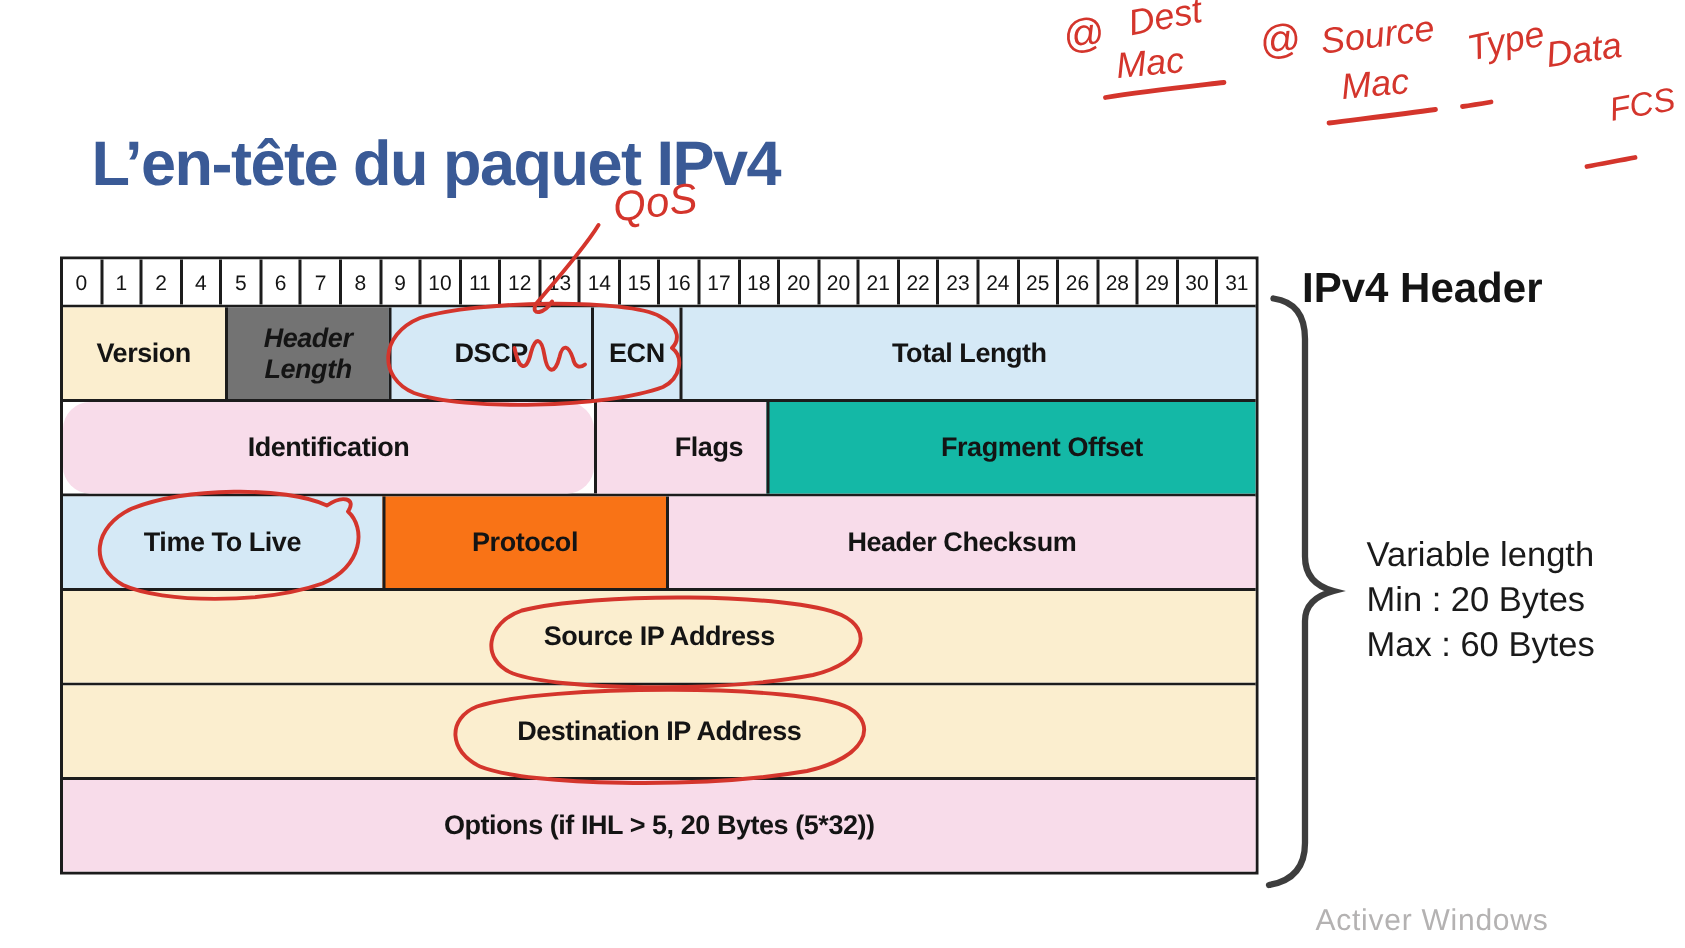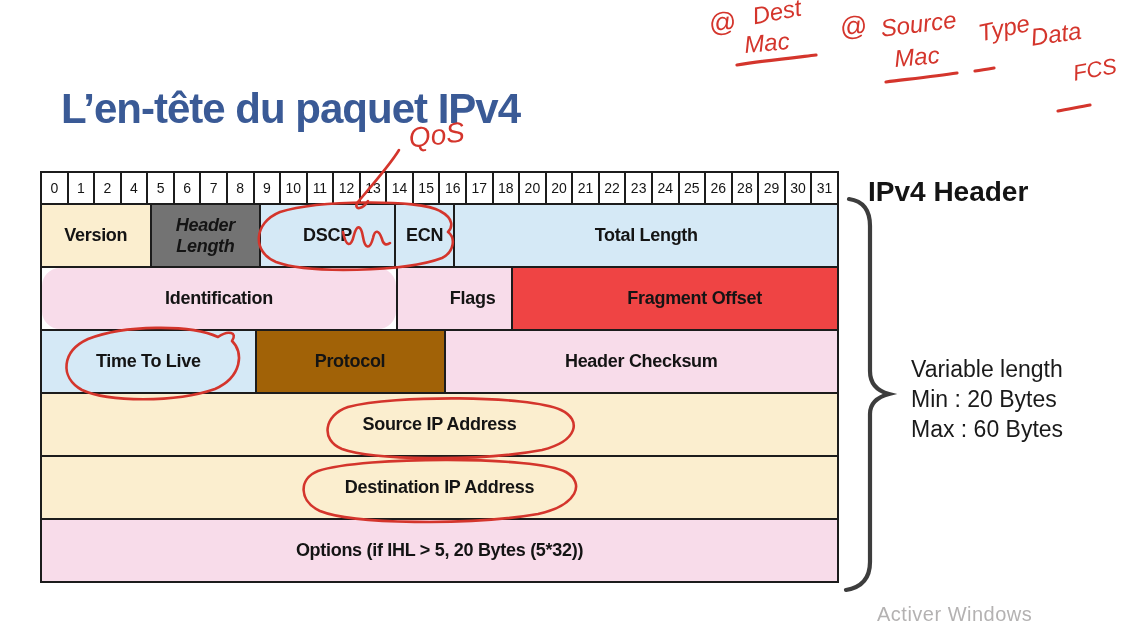--- a/index.html
+++ b/index.html
@@ -107,25 +107,25 @@
       <div class="field-row">
         <div class="field-cell" style="flex: 4 0 0px; background: rgb(251, 238, 207);">Version</div>
         <div class="field-cell" style="flex: 4 0 0px; background: #737373; font-style: italic;">Header Length</div>
         <div class="field-cell" style="flex: 5 0 0px; background: rgb(213, 233, 246);">DSCP</div>
         <div class="field-cell" style="flex: 2 0 0px; background: rgb(213, 233, 246);">ECN</div>
         <div class="field-cell" style="flex: 15 0 0px; background: rgb(213, 233, 246);">Total Length</div>
       </div>
       <div class="field-row">
         <div class="field-cell" style="flex: 15 0 0px; background: rgb(248, 220, 234); border-radius: 18px;">Identification</div>
         <div class="field-cell" style="flex: 3 0 0px; background: rgb(248, 220, 234); padding-left: 40px;">Flags</div>
-        <div class="field-cell" style="flex: 12 0 0px; background: #ef4444; padding-left: 43px;">Fragment Offset</div>
+        <div class="field-cell" style="flex: 12 0 0px; background: #14b8a6; padding-left: 43px;">Fragment Offset</div>
       </div>
       <div class="field-row">
         <div class="field-cell" style="flex: 8 0 0px; background: rgb(213, 233, 246);">Time To Live</div>
-        <div class="field-cell" style="flex: 7 0 0px; background: #a16207;">Protocol</div>
+        <div class="field-cell" style="flex: 7 0 0px; background: #f97316;">Protocol</div>
         <div class="field-cell" style="flex: 15 0 0px; background: rgb(248, 220, 234);">Header Checksum</div>
       </div>
       <div class="field-row">
         <div class="field-cell" style="flex: 30 0 0px; background: rgb(251, 238, 207);">Source IP Address</div>
       </div>
       <div class="field-row">
         <div class="field-cell" style="flex: 30 0 0px; background: rgb(251, 238, 207);">Destination IP Address</div>
       </div>
       <div class="field-row">
         <div class="field-cell" style="flex: 30 0 0px; background: rgb(248, 220, 234);">Options (if IHL &gt; 5, 20 Bytes (5*32))</div>

